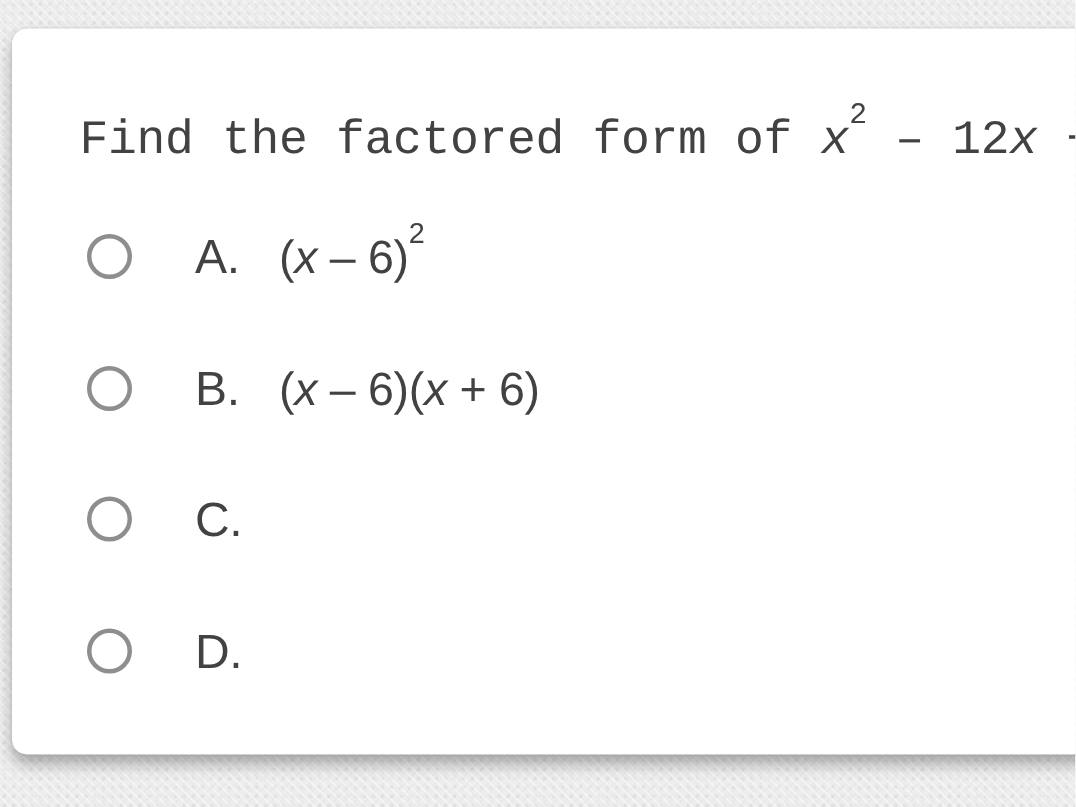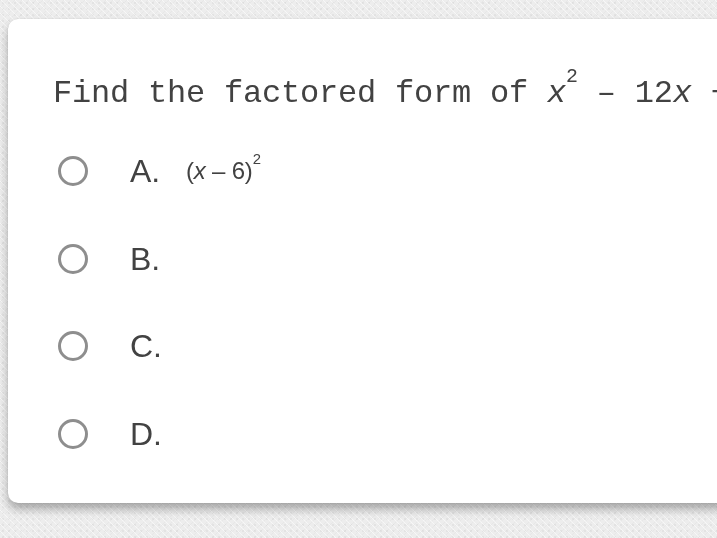--- a/index.html
+++ b/index.html
@@ -81,21 +81,21 @@
     display: inline-block;
     margin-left: 42px;
     width: 56px;
     font-size: 32px;
     line-height: 1;
     letter-spacing: -0.2px;
     color: var(--text);
   }
   .formula {
     display: inline-block;
-    font-size: 24px;
+    font-size: 31px;
     line-height: 1;
     letter-spacing: -0.2px;
     color: var(--text);
   }
 </style>
 </head>
 <body>
 
 <div class="page">
   <div class="card">
@@ -104,20 +104,21 @@
 
     <div class="option opt-a">
       <span class="radio" role="radio" aria-checked="false"></span>
       <span class="letter">A.</span>
       <span class="formula">(<i>x</i> – 6)<sup>2</sup></span>
     </div>
 
     <div class="option opt-b">
       <span class="radio" role="radio" aria-checked="false"></span>
       <span class="letter">B.</span>
+      <span class="formula">(<i>x</i> – 6)(<i>x</i> + 6)</span>
     </div>
 
     <div class="option opt-c">
       <span class="radio" role="radio" aria-checked="false"></span>
       <span class="letter">C.</span>
     </div>
 
     <div class="option opt-d">
       <span class="radio" role="radio" aria-checked="false"></span>
       <span class="letter">D.</span>

